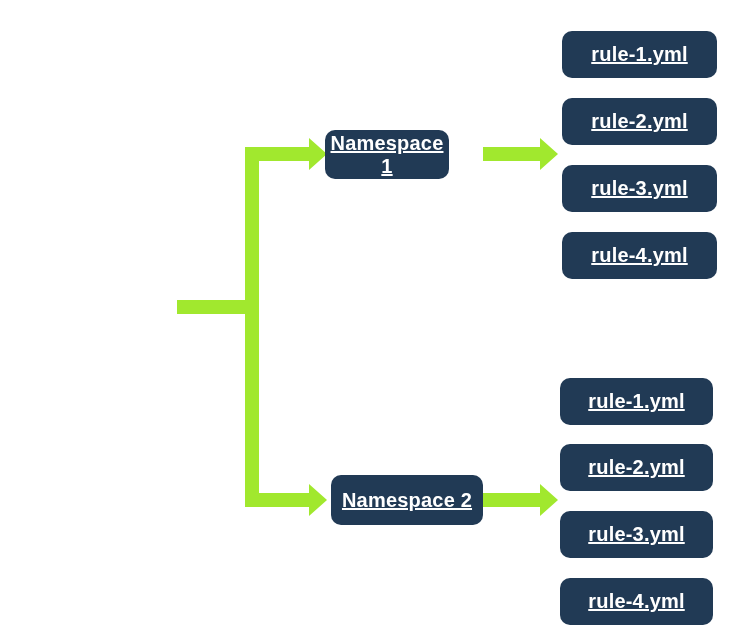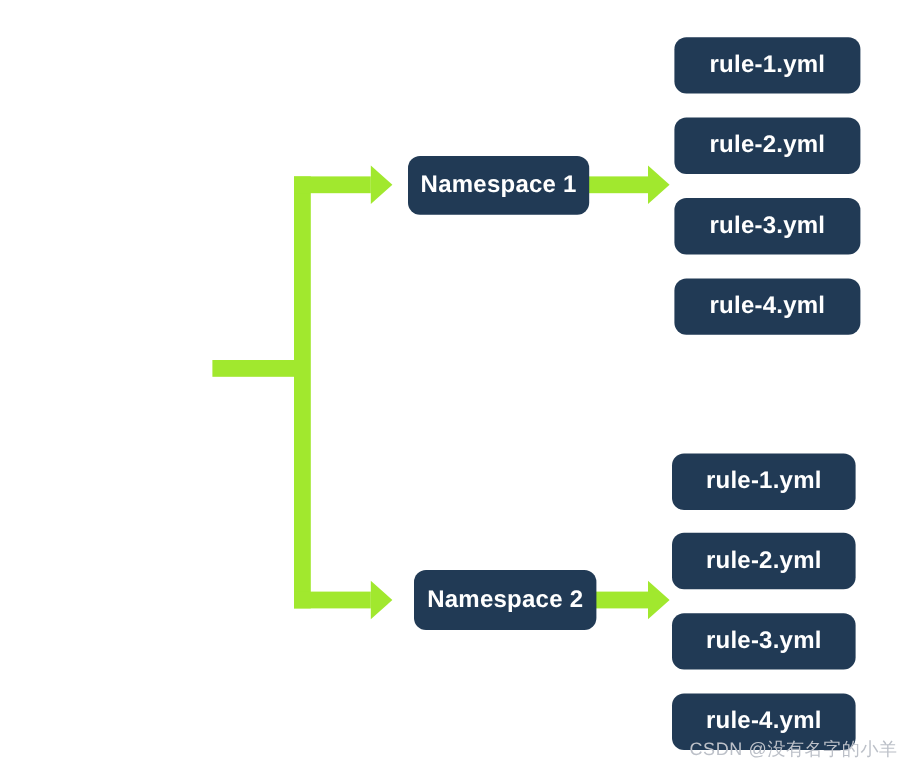--- a/index.html
+++ b/index.html
@@ -6,25 +6,25 @@
   .canvas {
     position:relative; width:750px; height:640px;
     background:var(--bg, #ffffff); overflow:hidden;
     font-family:"Liberation Sans", sans-serif;
   }
   .box {
     position:absolute; background:var(--navy, #213a55);
     border-radius:10px; color:var(--boxtext, #ffffff);
     display:flex; align-items:center; justify-content:center;
     font-weight:bold; font-size:20px; letter-spacing:0.2px;
-    box-sizing:border-box; text-align:center;
+    box-sizing:border-box; text-align:center;text-decoration:underline;
   }
   .box-root { left:23px; top:283px; width:154px; height:50px; font-size:19px; line-height:1.22; white-space:pre-line; }
-  .box-ns1  { left:340px; top:130px; width:151px; height:49px; }
-  .box-ns2  { left:345px; top:475px; width:152px; height:50px; }
+  .box-ns1  { left:325px; top:130px; width:124px; height:49px; }
+  .box-ns2  { left:331px; top:475px; width:152px; height:50px; }
   .rule     { width:155px; height:47px; }
   .rt { left:562px; }
   .rt1 { top:31px; }  .rt2 { top:98px; }  .rt3 { top:165px; } .rt4 { top:232px; }
   .rb { left:560px; width:153px; }
   .rb1 { top:378px; } .rb2 { top:444px; } .rb3 { top:511px; } .rb4 { top:578px; }
 
   .seg { position:absolute; background:var(--green, #a1e82e); }
   .trunk   { left:245px; top:147px; width:14px; height:360px; }
   .arm-root{ left:177px; top:300px; width:68px; height:14px; }
   .arm-ns1 { left:245px; top:147px; width:64px; height:14px; }
@@ -76,14 +76,13 @@
   <div class="box rule rt rt1">rule-1.yml</div>
   <div class="box rule rt rt2">rule-2.yml</div>
   <div class="box rule rt rt3">rule-3.yml</div>
   <div class="box rule rt rt4">rule-4.yml</div>
 
   <div class="box rule rb rb1">rule-1.yml</div>
   <div class="box rule rb rb2">rule-2.yml</div>
   <div class="box rule rb rb3">rule-3.yml</div>
   <div class="box rule rb rb4">rule-4.yml</div>
 
-  <div class="watermark">CSDN @没有名字的小羊</div>
 </div>
 
 </body></html>

